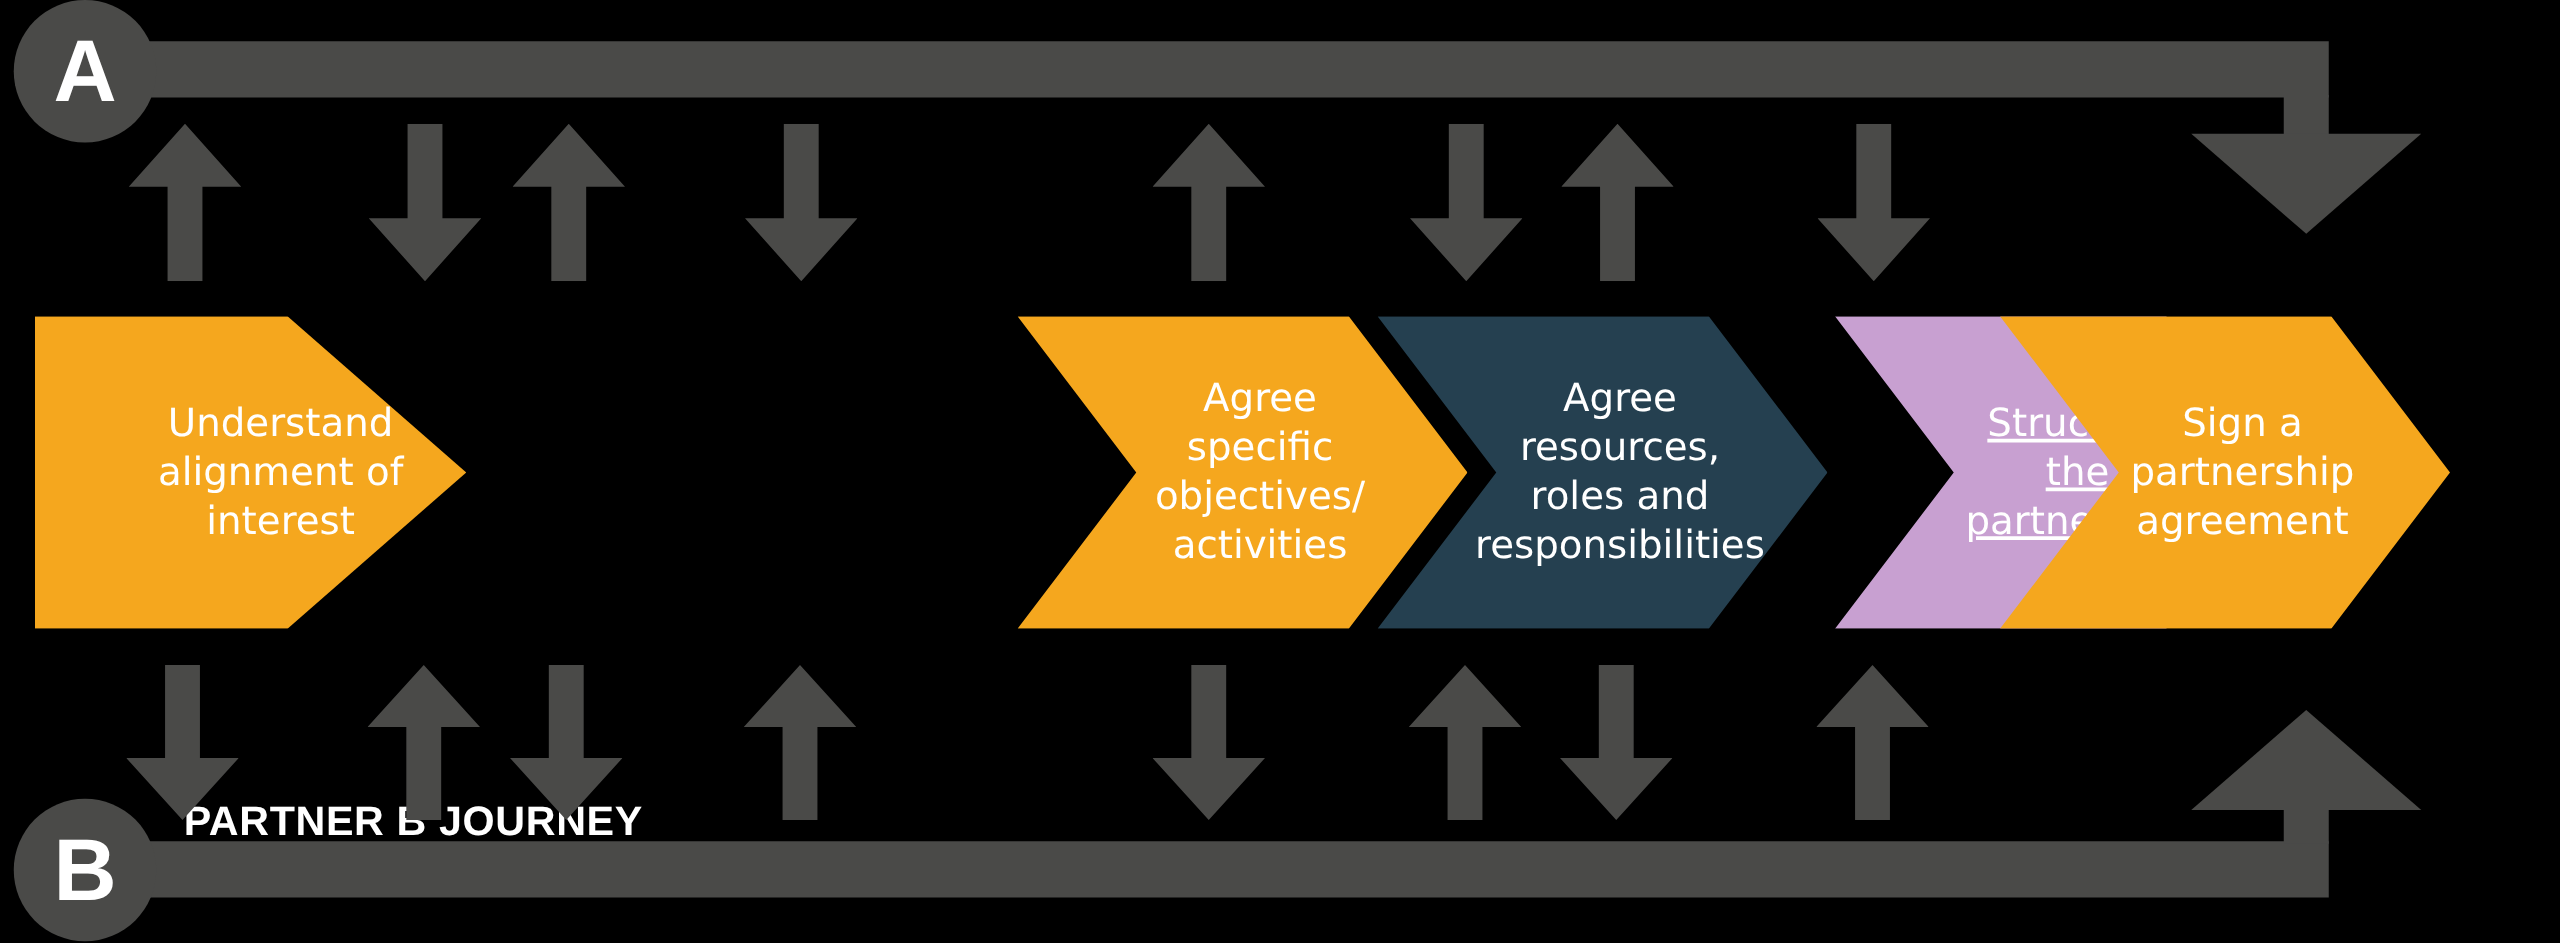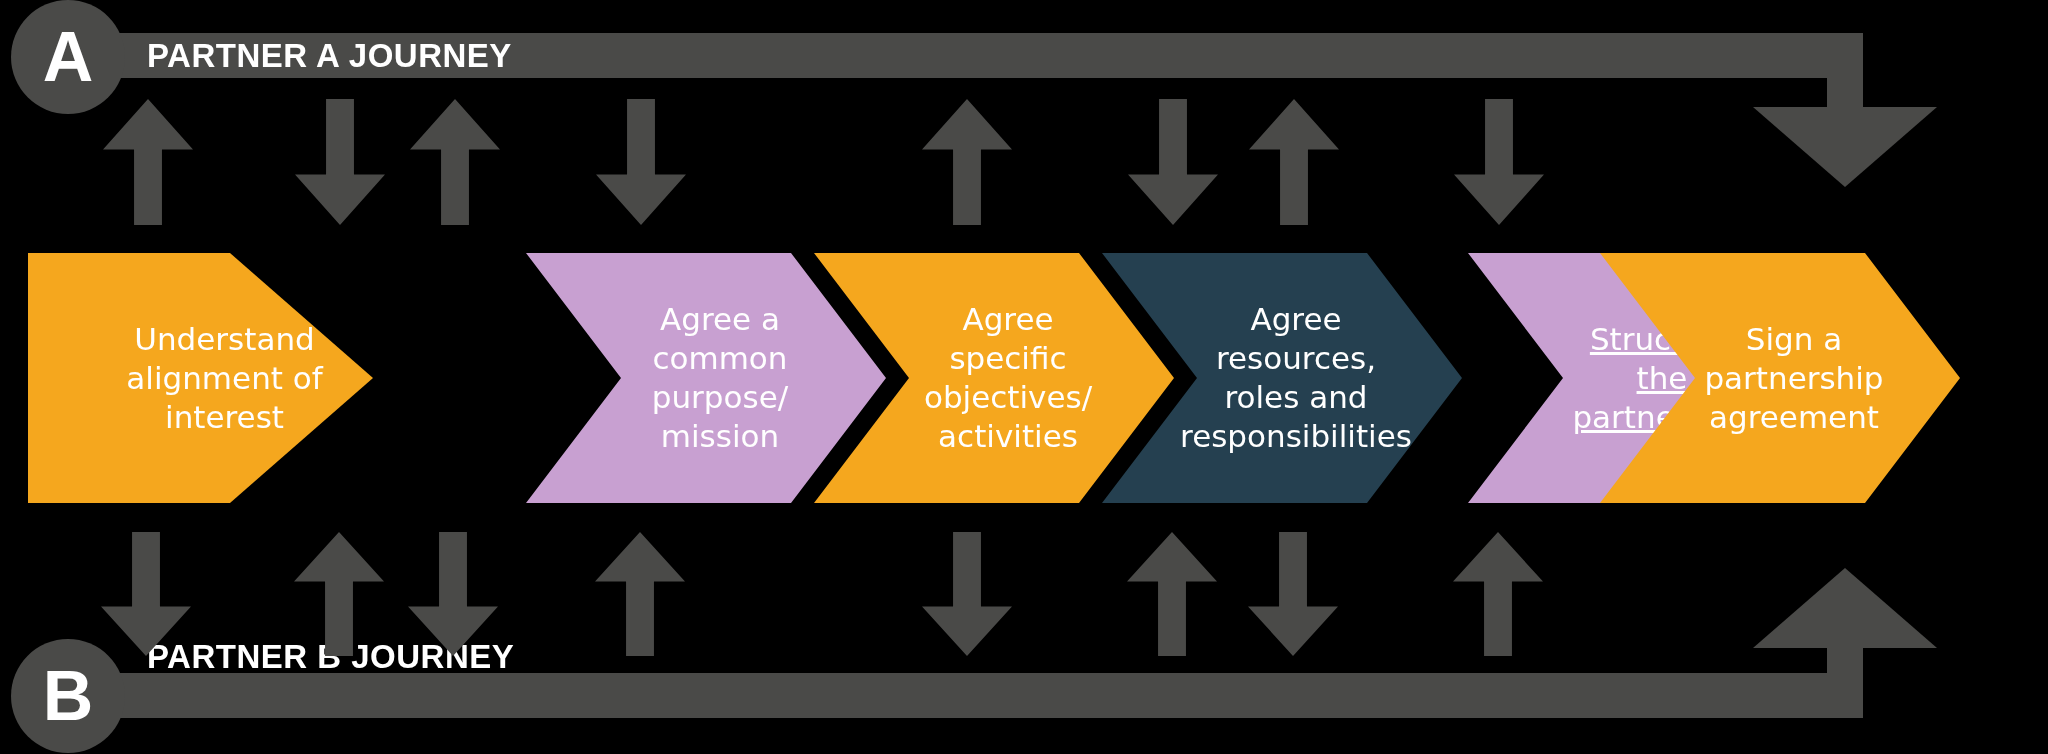--- a/index.html
+++ b/index.html
@@ -68,21 +68,20 @@
 <body>
 
 <div class="canvas">
 
   <div class="jbar top"></div>
   <div class="elbow top"></div>
   <div class="bighead down"></div>
   <div class="badge top">
       <span>A</span>
     </div>
-  <div class="jlabel top">PARTNER A JOURNEY</div>
 
   <div class="jbar bottom"></div>
   <div class="elbow bottom"></div>
   <div class="bighead up"></div>
   <div class="badge bottom">
       <span>B</span>
     </div>
   <div class="jlabel bottom">PARTNER B JOURNEY</div>
 
   <div class="arrow-row top" id="arrows-top">
@@ -104,26 +103,20 @@
       <div class="xarrow up" style="left: 1127px;"></div>
       <div class="xarrow down" style="left: 1248px;"></div>
       <div class="xarrow up" style="left: 1453px;"></div>
     </div>
 
   <div class="chev first" style="background: rgb(245, 167, 30);">
     <div class="lbl">Understand
 alignment of
 interest</div>
   </div>
-  <div class="chev notched c3" style="background: rgb(200, 160, 209);">
-    <div class="lbl">Agree a
-common
-purpose/
-mission</div>
-  </div>
   <div class="chev notched c4" style="background: rgb(245, 167, 30);">
     <div class="lbl">Agree
 specific
 objectives/
 activities</div>
   </div>
   <div class="chev notched c5" style="background: rgb(37, 64, 80);">
     <div class="lbl">Agree
 resources,
 roles and

